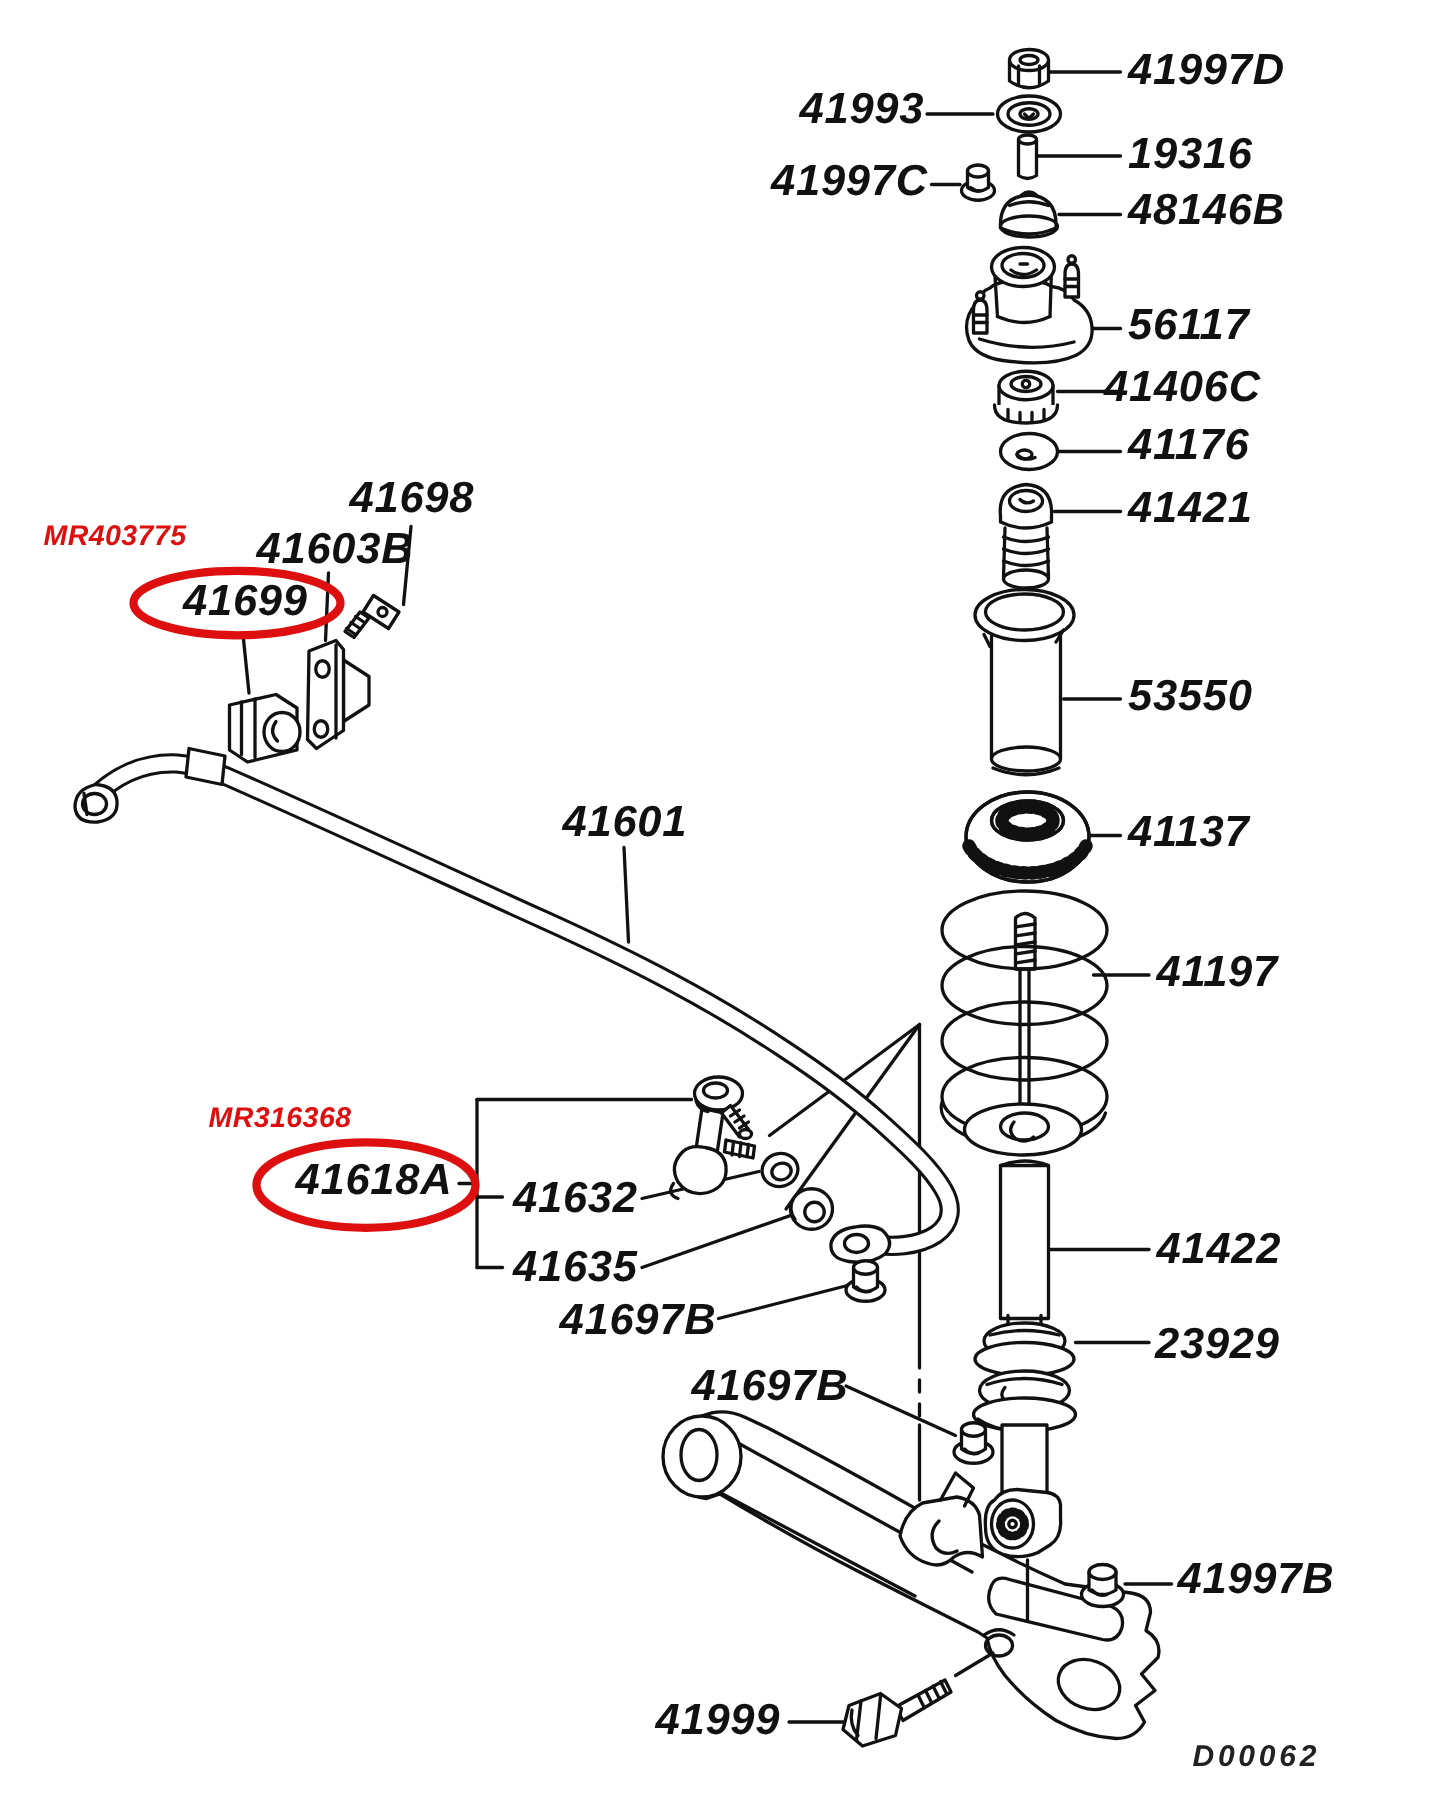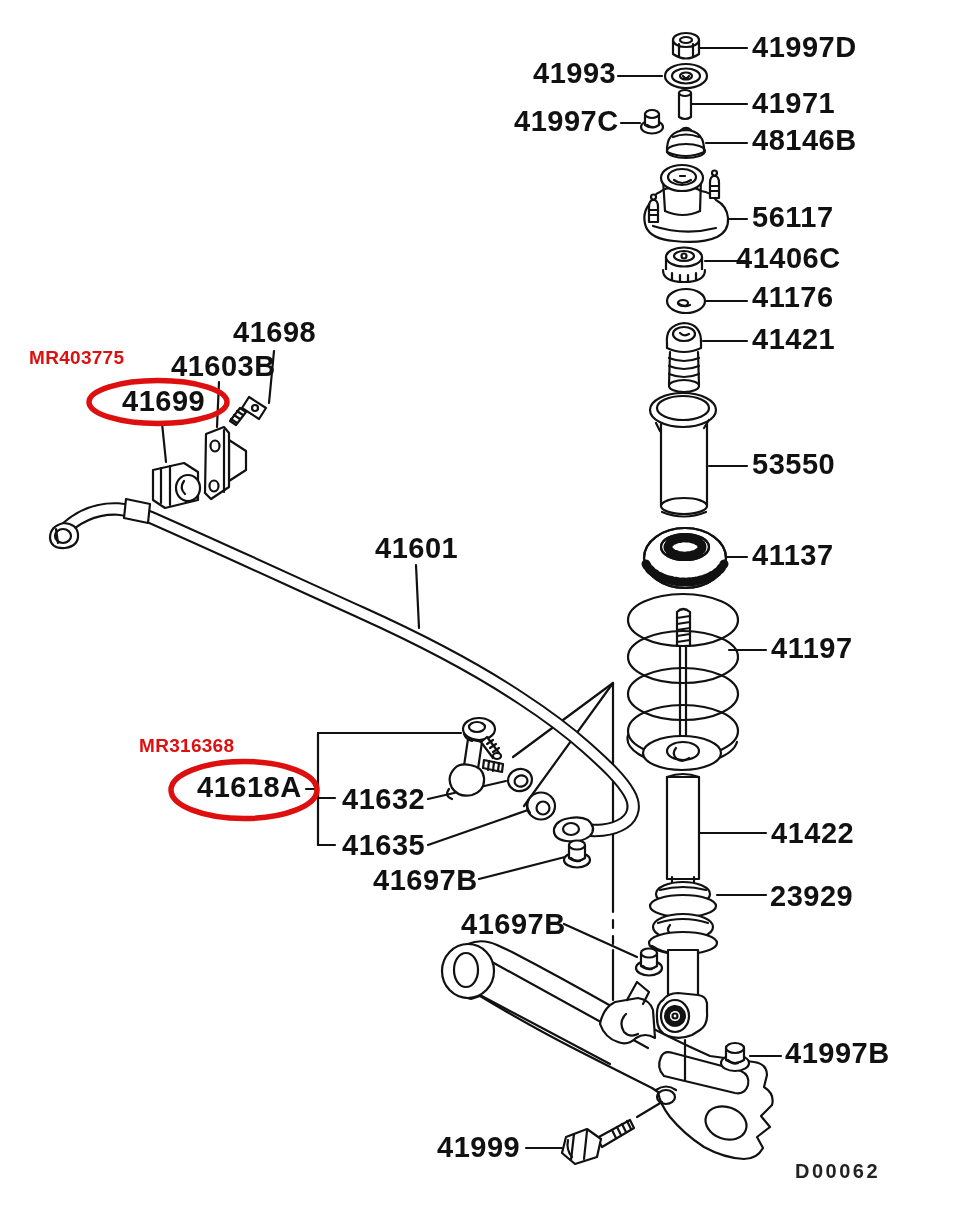--- a/index.html
+++ b/index.html
@@ -1,18 +1,19 @@
 <!DOCTYPE html>
 <html><head>
 <meta charset="utf-8">
 <style>
   html,body{margin:0;padding:0;background:#fff;}
   .stage{
     position:relative;width:960px;height:1210px;background:#fff;overflow:hidden;
     font-family:"Liberation Sans",sans-serif;
+    font-style:italic;
   }
   .stage svg{position:absolute;left:0;top:0;}
   .pl{
     position:absolute;font-weight:700;font-size:29px;line-height:1;
     color:#111;letter-spacing:.5px;white-space:nowrap;
   }
   .ref{
     position:absolute;font-weight:700;font-size:19px;line-height:1;
     color:#dd0f0f;letter-spacing:.3px;white-space:nowrap;text-align:right;
   }
@@ -311,21 +312,21 @@
 
     <g stroke="#dd0f0f" stroke-width="5.5">
       <ellipse cx="158" cy="402" rx="69" ry="21.5"></ellipse>
       <ellipse cx="244" cy="790" rx="73" ry="28.5"></ellipse>
     </g>
   </g>
 </svg>
 
 <div class="pl" style="left:752px;top:33px">41997D</div>
 <div class="pl" style="left:533px;top:59px">41993</div>
-<div class="pl" style="left:752px;top:89px">41971</div>
+<div class="pl" style="left:752px;top:89px">19316</div>
 <div class="pl" style="left:514px;top:107px">41997C</div>
 <div class="pl" style="left:752px;top:126px">48146B</div>
 <div class="pl" style="left:752px;top:203px">56117</div>
 <div class="pl" style="left:736px;top:244px">41406C</div>
 <div class="pl" style="left:752px;top:283px">41176</div>
 <div class="pl" style="left:752px;top:325px">41421</div>
 <div class="pl" style="left:752px;top:450px">53550</div>
 <div class="pl" style="left:752px;top:541px">41137</div>
 <div class="pl" style="left:771px;top:634px">41197</div>
 <div class="pl" style="left:771px;top:819px">41422</div>

